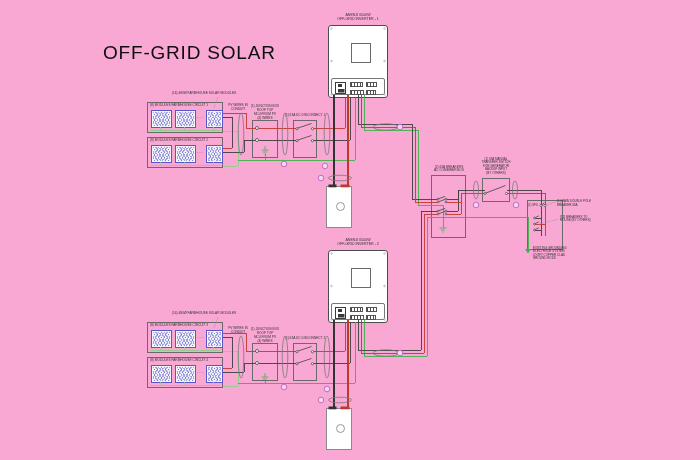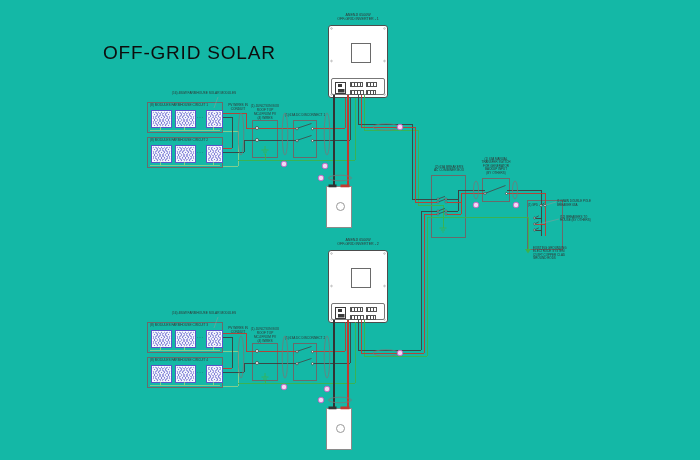--- a/index.html
+++ b/index.html
@@ -1,16 +1,16 @@
 <!DOCTYPE html>
 <html><head>
 <meta charset="utf-8">
 <style>
   html,body{margin:0;padding:0;background:#fff;}
-  .canvas{position:relative;width:700px;height:460px;background:#14b8a6;overflow:hidden;
+  .canvas{position:relative;width:700px;height:460px;background:#f9a8d4;overflow:hidden;
           font-family:"Liberation Sans",sans-serif;color:#222;}
   .title{position:absolute;font-size:19px;letter-spacing:.8px;color:#0d0d0d;white-space:nowrap;}
   .lbl{position:absolute;font-size:3.2px;line-height:1.2;color:#333;white-space:pre-line;text-align:center;}
   .lbl.lft{text-align:left;}
   .box{position:absolute;border:1px solid #6a6a6a;background:transparent;box-sizing:border-box;}
   .inv{position:absolute;border:1px solid #4c4c4c;border-radius:3px;background:#fff;box-sizing:border-box;}
   .disp{position:absolute;border:1px solid #6a6a6a;box-sizing:border-box;}
   .ports{position:absolute;border:1px solid #777;border-radius:2px;box-sizing:border-box;}
   .pdisp{position:absolute;border:1px solid #3a3a3a;box-sizing:border-box;
          background:linear-gradient(#3a3a3a,#3a3a3a) 1.5px 1.5px/4px 3px no-repeat,

